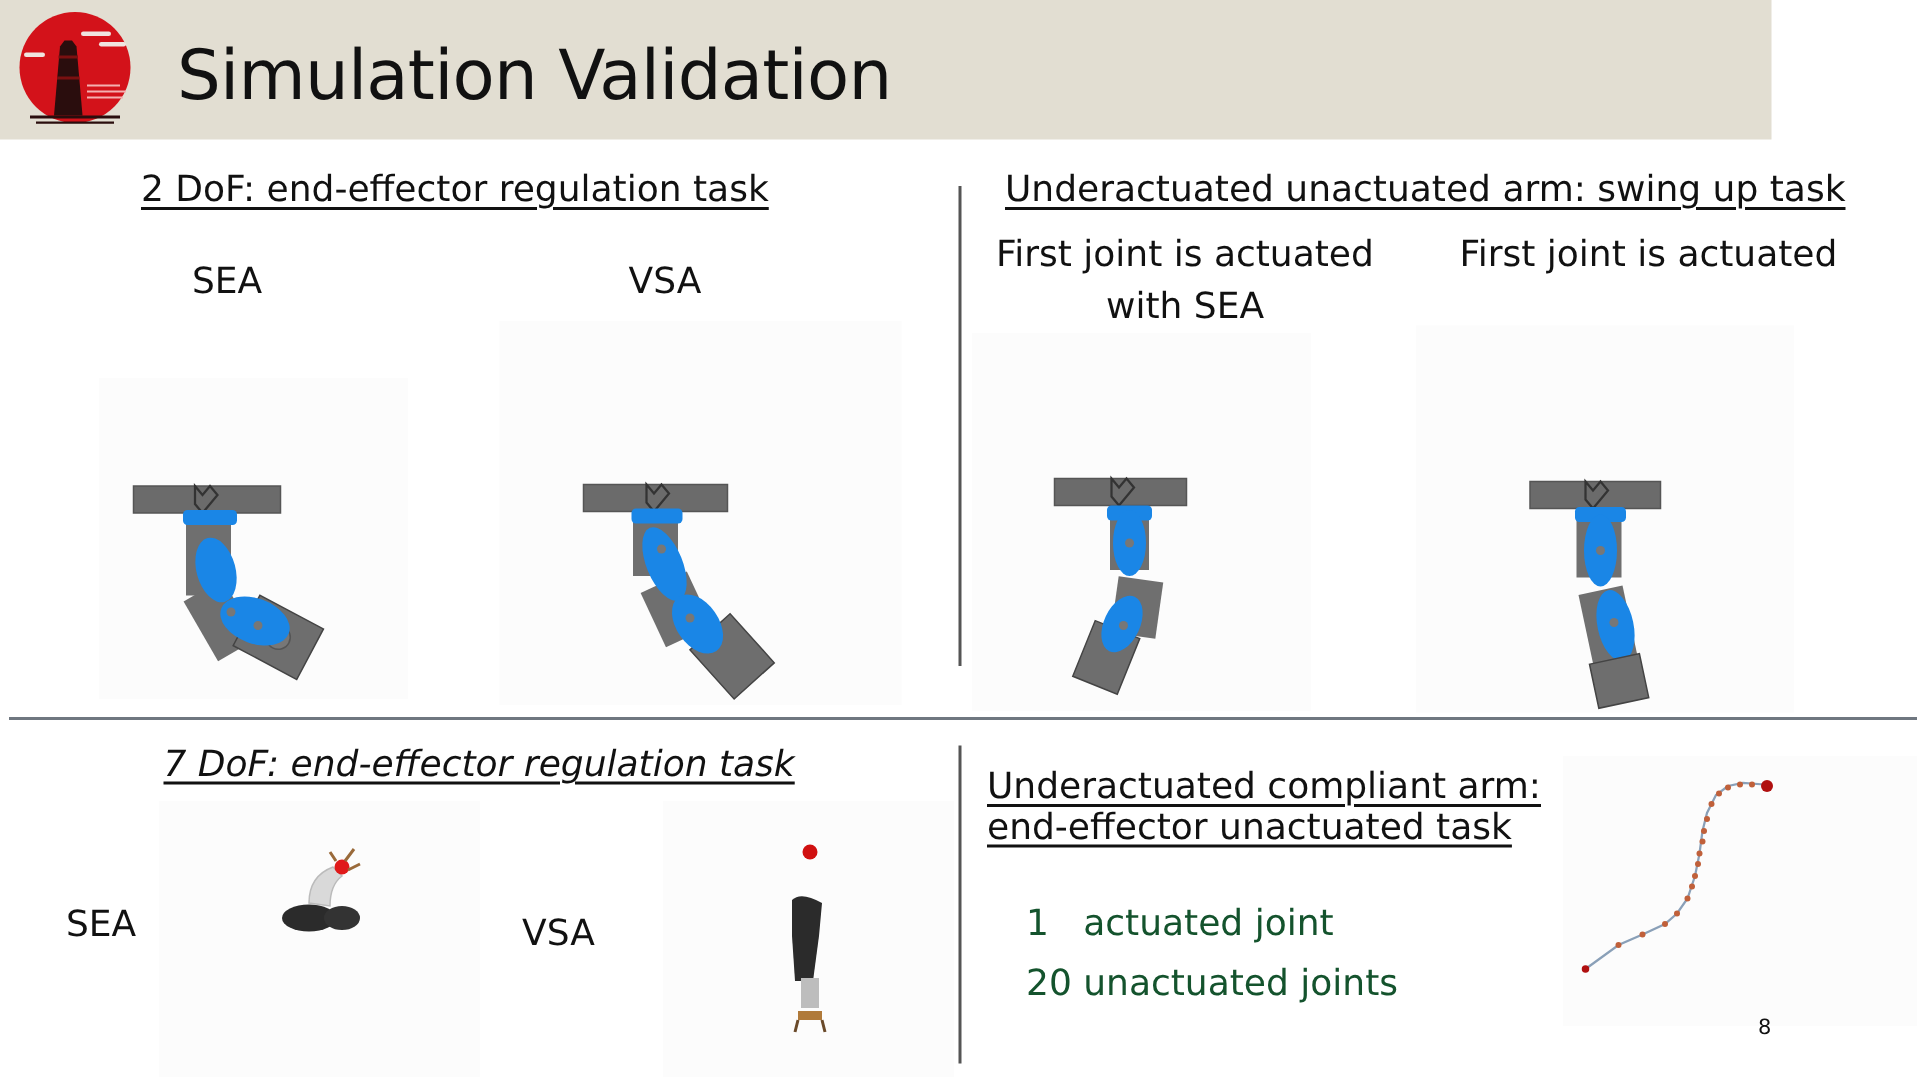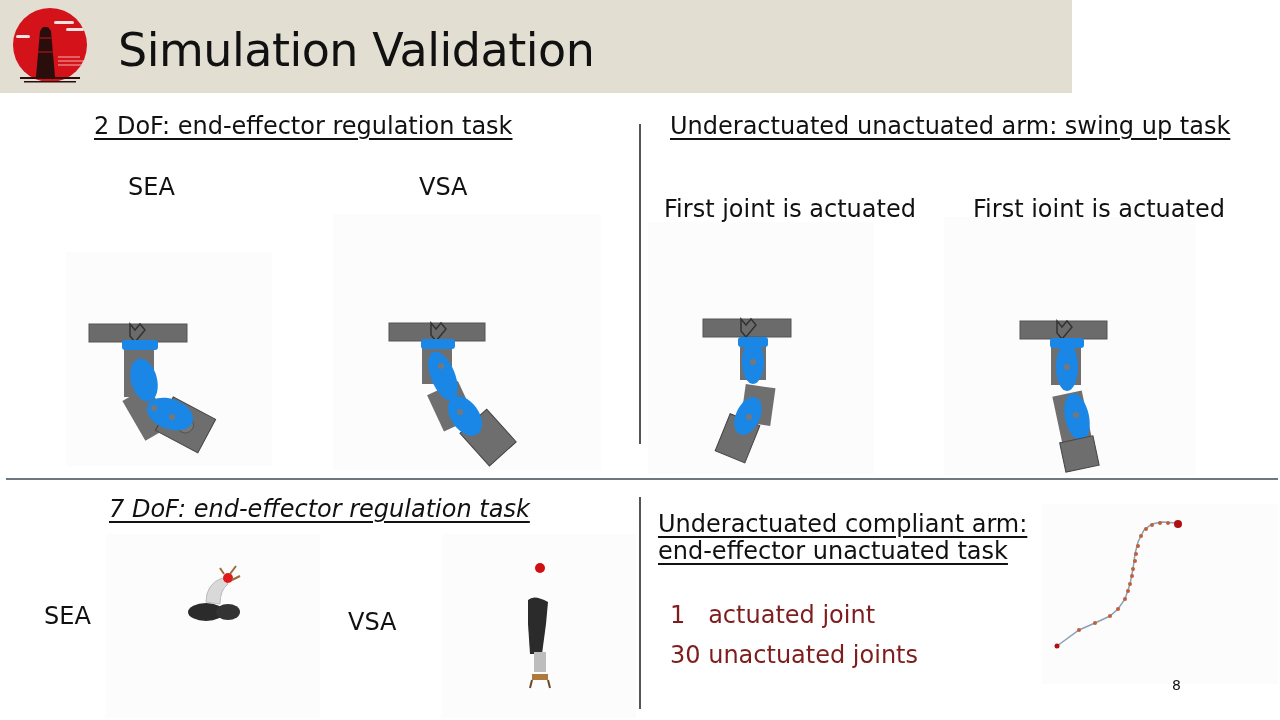--- a/index.html
+++ b/index.html
@@ -1,25 +1,25 @@
 <!DOCTYPE html>
 <html><head>
 <meta charset="utf-8">
 <style>
   html, body { margin:0; padding:0; }
   body { width:1280px; height:720px; position:relative; overflow:hidden; background:#ffffff; font-family:"Liberation Sans", sans-serif; color:#111; }
-  .header { position:absolute; left:0; top:0; width:1072px; height:93px; background:#e2ded2; }
+  .header { position:absolute; left:0; top:0; width:1181px; height:93px; background:#e2ded2; }
   .logo { position:absolute; left:10px; top:7px; width:80px; height:80px; }
   .title { position:absolute; left:118px; top:22px; font-size:46px; line-height:56px; color:#111; font-family:"DejaVu Sans", sans-serif; letter-spacing:-0.5px; }
   .txt { position:absolute; font-family:"DejaVu Sans", sans-serif; white-space:nowrap; }
   .u { text-decoration:underline; text-underline-offset:4px; text-decoration-thickness:2px; }
   .h2 { font-size:24px; }
   .lbl { font-size:24px; }
-  .center { text-align:center;margin-top:40px; }
-  .red { color:#7f1d1d; }
+  .center { text-align:center; }
+  .red { color:#14532d;margin-left:14px; }
   .vline { position:absolute; width:2px; background:#555; }
   .hline { position:absolute; height:2px; background:#6f7780; }
   .frame { position:absolute; background:#fcfcfc; }
   .pgnum { position:absolute; font-size:14px; font-family:"DejaVu Sans", sans-serif; }
   svg { display:block; }
 </style>
 </head>
 <body>
 
 <div class="header">
@@ -83,20 +83,21 @@
     </g>
     <ellipse cx="132" cy="202" rx="14" ry="22" fill="#1a86e6" transform="rotate(-35 132 202)"></ellipse>
     <circle cx="108" cy="152" r="3" fill="#777"></circle>
     <circle cx="127" cy="198" r="3" fill="#777"></circle>
   </svg>
 </div>
 
 <div class="txt h2 u" style="left:670px; top:112px;">Underactuated unactuated arm: swing up task</div>
 <div class="txt lbl center" style="left:650px; top:155px; width:280px;">
   <div>First joint is actuated</div>
+  <div style="margin-top:7px;">with SEA</div>
 </div>
 <div class="txt lbl center" style="left:959px; top:155px; width:280px;">
   <div>First joint is actuated</div>
 </div>
 
 <div class="frame" style="left:648px; top:222px; width:226px; height:252px;">
   <svg width="226" height="252" viewBox="0 0 226 252">
     <rect x="55" y="97" width="88" height="18" fill="#6b6b6b" stroke="#555"></rect>
     <path d="M93 97 l5 6 l5 -6 l5 6 l-5 6 l-5 6 l-5 -6 z" fill="none" stroke="#333" stroke-width="1.5"></path>
     <rect x="92" y="116" width="26" height="42" fill="#6f6f6f"></rect>
@@ -151,21 +152,21 @@
     <path d="M86 66 q6 -6 20 2 l-2 22 l-4 30 l-12 0 l-2 -30 z" fill="#2b2b2b"></path>
     <rect x="92" y="118" width="12" height="20" fill="#bdbdbd"></rect>
     <path d="M90 140 l16 0 l0 6 l-16 0 z" fill="#b07a3a"></path>
     <path d="M90 146 l-2 8 M106 146 l2 8" stroke="#6a4a2a" stroke-width="2"></path>
   </svg>
 </div>
 
 <div class="txt h2 u" style="left:658px; top:499px;margin-top:11px;">Underactuated compliant arm:</div>
 <div class="txt h2 u" style="left:658px; top:537px;">end-effector unactuated task</div>
 <div class="txt lbl red" style="left:670px; top:601px; white-space:pre;">1   actuated joint</div>
-<div class="txt lbl red" style="left:670px; top:641px;">30 unactuated joints</div>
+<div class="txt lbl red" style="left:670px; top:641px;">20 unactuated joints</div>
 
 <div class="frame" style="left:1042px; top:504px; width:236px; height:180px;">
   <svg width="236" height="180" viewBox="0 0 236 180">
     <path d="M15 142 L37 126 L53 119 L68 112 L76 105 L83 95 L88 80 L91 65 L93 50 L96 38 L102 26 L110 20 L120 18 L134 19" fill="none" stroke="#8aa0b8" stroke-width="1.5"></path>
     <g fill="#c0603a">
       <circle cx="37" cy="126" r="2"></circle>
       <circle cx="53" cy="119" r="2"></circle>
       <circle cx="68" cy="112" r="2"></circle>
       <circle cx="76" cy="105" r="2"></circle>
       <circle cx="83" cy="95" r="2"></circle>

